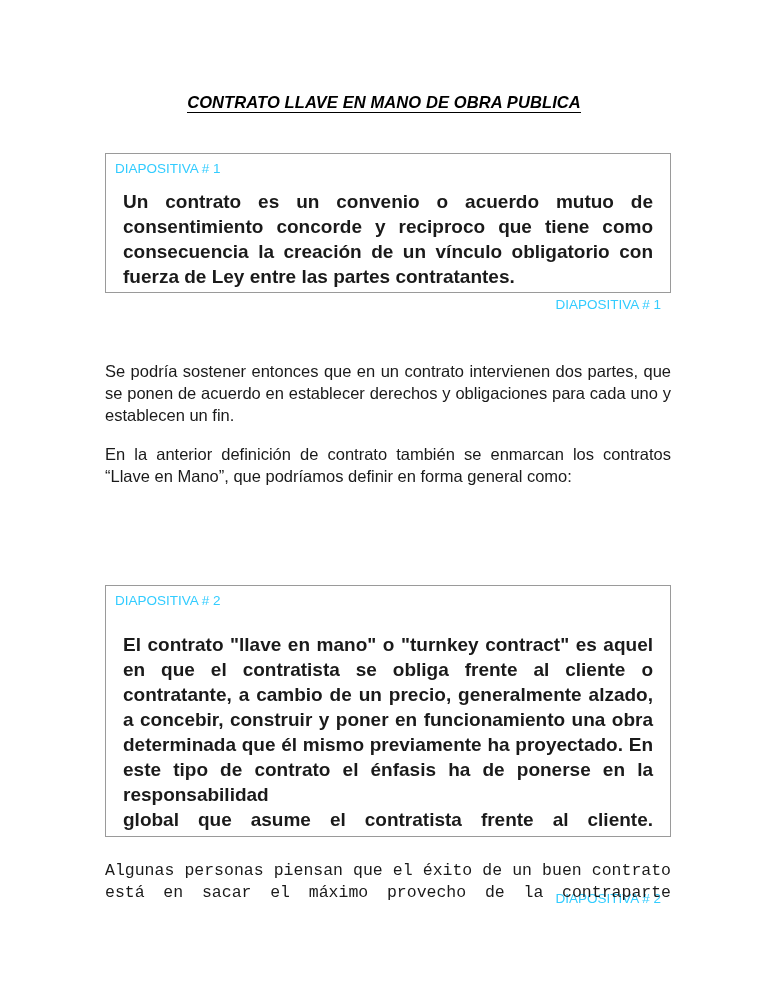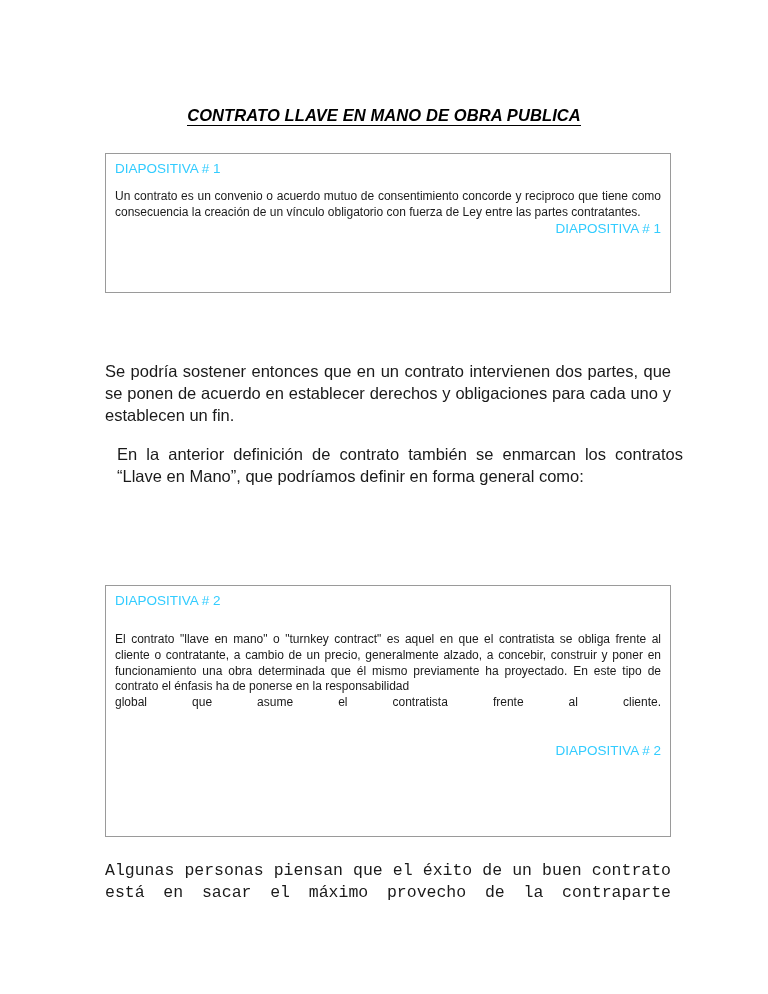--- a/index.html
+++ b/index.html
@@ -23,21 +23,21 @@
     width: 768px;
     height: 994px;
     background: #ffffff;
     box-sizing: border-box;
   }
 
   
   .doc-title {
     position: absolute;
     left: 0;
-    top: 95px;
+    top: 82px;
     width: 768px;
     text-align: center;
     font-size: 16.5px;
     font-weight: bold;
     font-style: italic;
     letter-spacing: 0.1px;
     color: #000000;
   }
   .doc-title .u {
     border-bottom: 1.6px solid #000000;
@@ -60,26 +60,27 @@
   .slide-tag {
     color: #33ccff;
     font-size: 13.5px;
     line-height: 1.25;
     white-space: nowrap;
   }
   .slide-tag.top   { text-align: left; }
   .slide-tag.bottom{ text-align: right; }
 
   .slide-text {
-    font-size: 12px;
+    font-size: 19px;
     line-height: 1.32;
     text-align: justify;
     text-justify: inter-word;
     color: #1a1a1a;
-    margin: 0;
+    margin: 8px;
+    font-weight: bold;
   }
   #slide-box-1 .slide-text { margin-top: 11px; }
   #slide-box-2 .slide-text { margin-top: 22px; }
 
   
   .justify-last {
     text-align: justify;
   }
   .justify-last::after {
     content: "";
@@ -93,21 +94,21 @@
     left: 105px;
     width: 566px;
     font-size: 16.5px;
     line-height: 1.345;
     text-align: justify;
     text-justify: inter-word;
     color: #1a1a1a;
     margin: 0;
   }
   #body-para-1 { top: 360px; }
-  #body-para-2 { top: 443px; margin-left: 12px; }
+  #body-para-2 { top: 443px; }
   #body-para-3 { top: 860px; }
   #body-para-3 .justify-last { display: block; font-family: Liberation Mono, monospace; }
 </style>
 </head>
 <body>
 
 <div class="page">
 
   <h1 class="doc-title"><span class="u">CONTRATO LLAVE EN MANO DE OBRA PUBLICA</span></h1>
 

